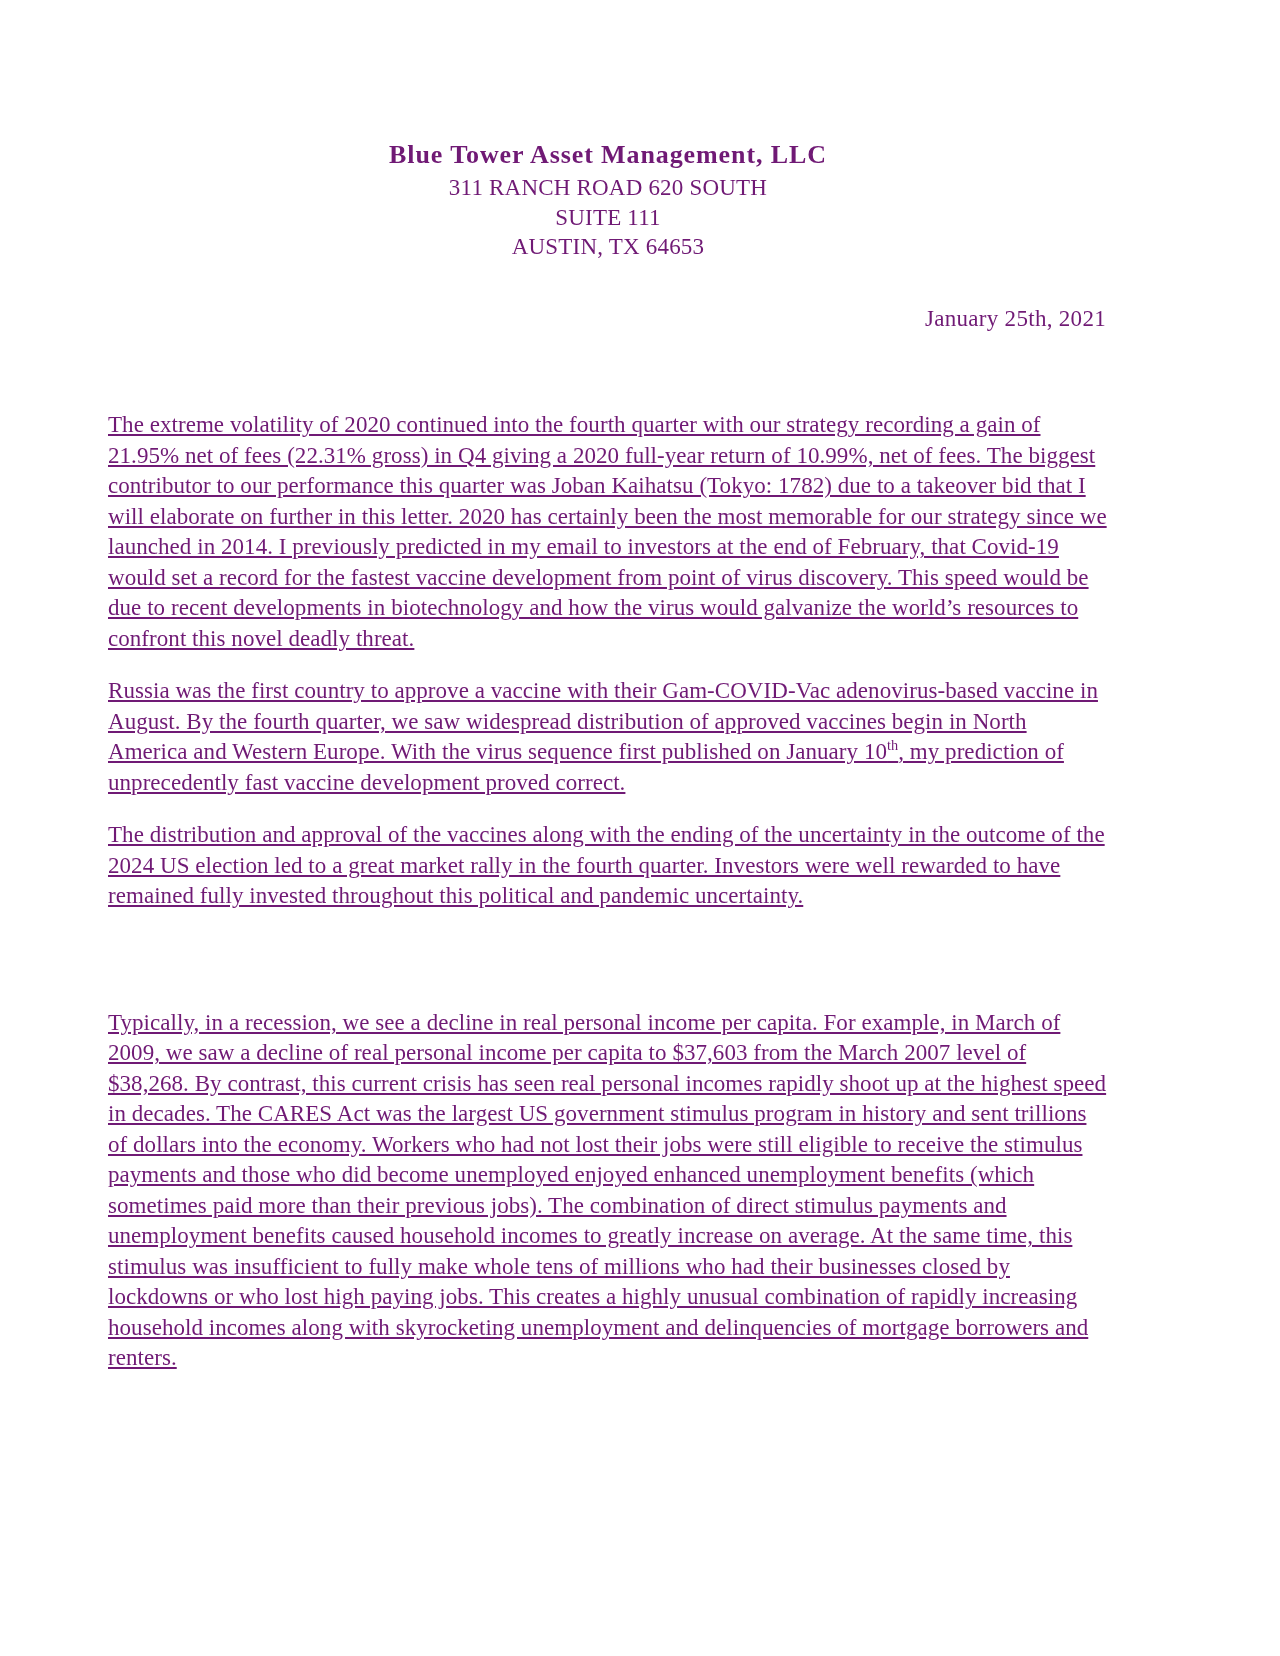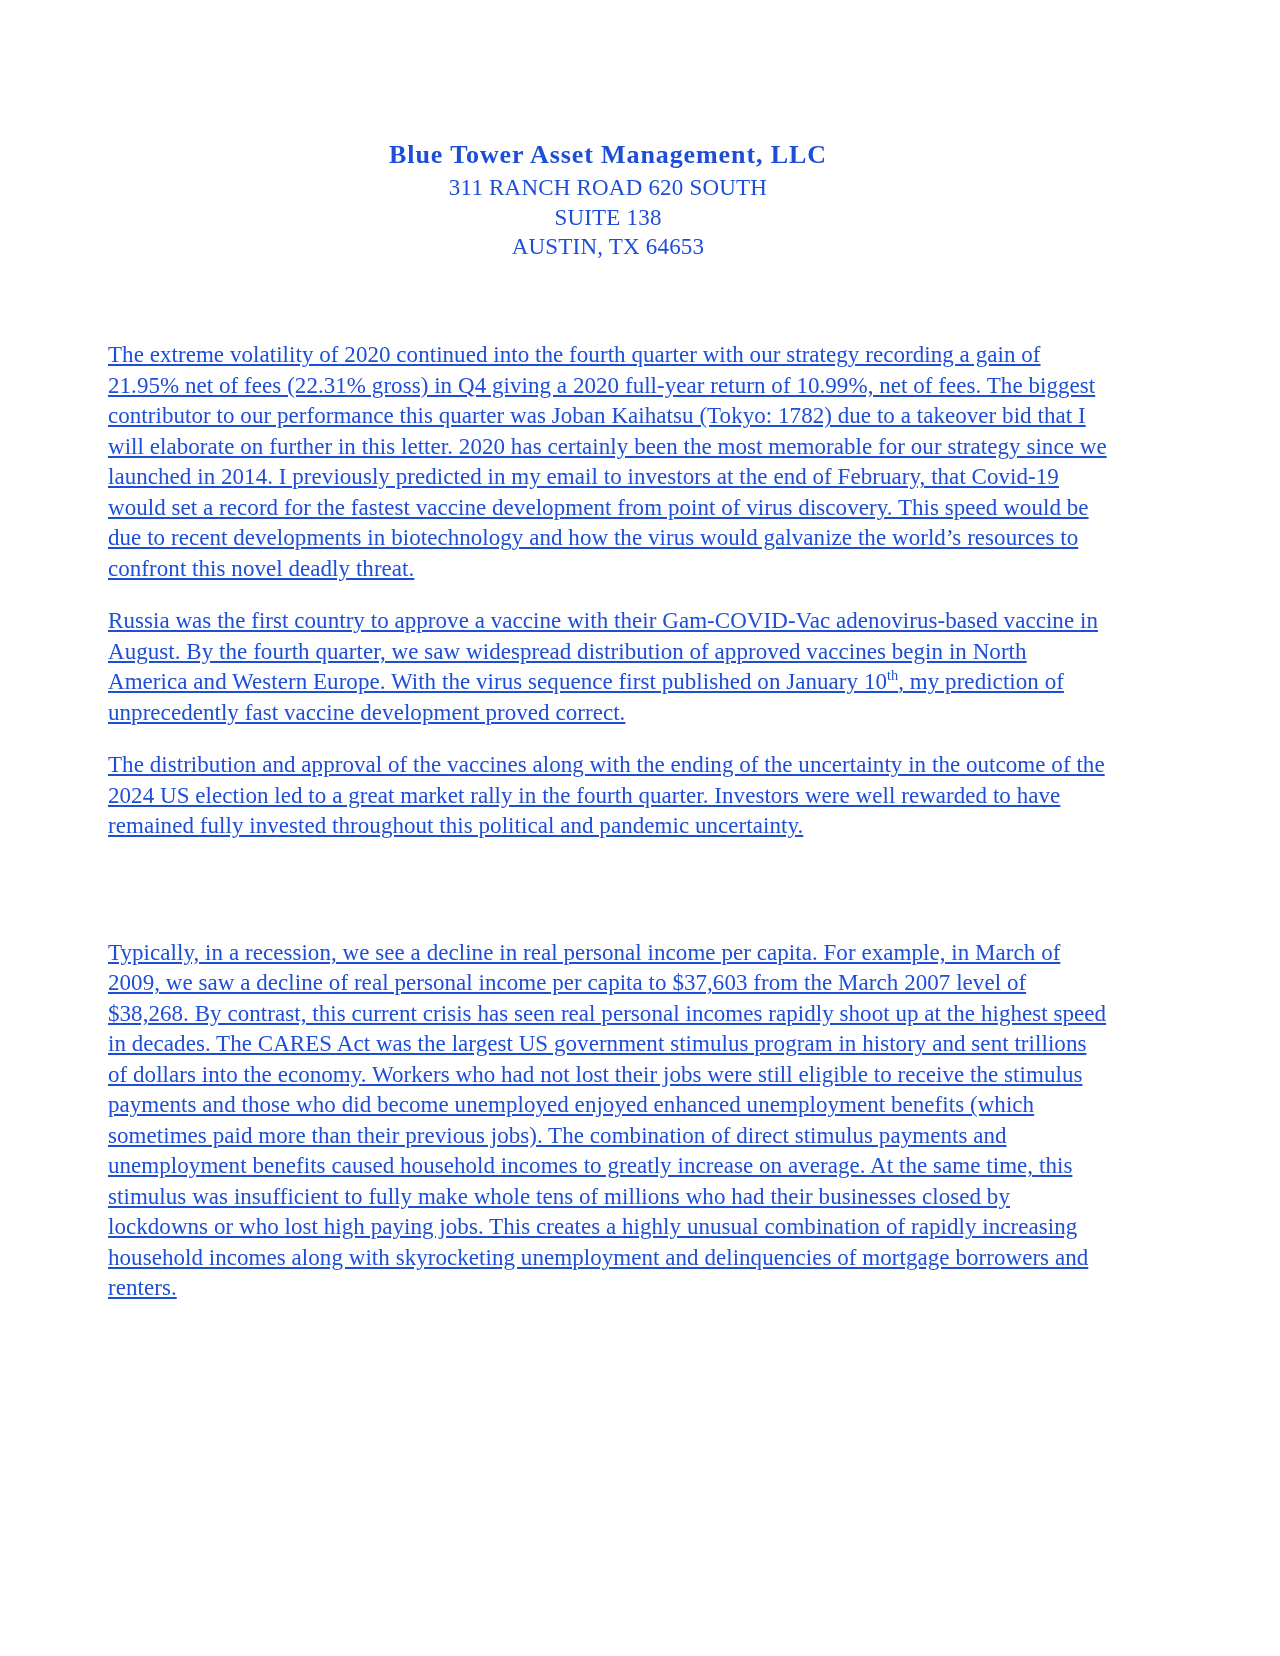--- a/index.html
+++ b/index.html
@@ -8,21 +8,21 @@
     background: #ffffff;
   }
   .page {
     width: 1280px;
     height: 1656px;
     background: #ffffff;
     position: relative;
     box-sizing: border-box;
     padding: 0;
     font-family: "Liberation Serif", "DejaVu Serif", serif;
-    color: #1d4ed8;
+    color: #701a75;
     overflow: hidden;
   }
   .content {
     position: absolute;
     left: 108px;
     top: 0;
     width: 1000px;
   }
 
   
@@ -92,24 +92,25 @@
 </style>
 </head>
 <body>
 
 <div class="page">
   <div class="content">
 
     <div class="letterhead">
       <div class="firm-name">Blue Tower Asset Management, LLC</div>
       <div class="address-line">311 RANCH ROAD 620 SOUTH</div>
-      <div class="address-line">SUITE 138</div>
+      <div class="address-line">SUITE 111</div>
       <div class="address-line">AUSTIN, TX 64653</div>
     </div>
 
+    <div class="date-line">January 25th, 2021</div>
 
     <div class="body-block">
 
       <p class="para">The extreme volatility of 2020 continued into the fourth quarter with our strategy recording a gain of 21.95% net of fees (22.31% gross) in Q4 giving a 2020 full-year return of 10.99%, net of fees.  The biggest contributor to our performance this quarter was Joban Kaihatsu (Tokyo: 1782) due to a takeover bid that I will elaborate on further in this letter. 2020 has certainly been the most memorable for our strategy since we launched in 2014. I previously predicted in my email to investors at the end of February, that Covid-19 would set a record for the fastest vaccine development from point of virus discovery.  This speed would be due to recent developments in biotechnology and how the virus would galvanize the world’s resources to confront this novel deadly threat.</p>
 
       <p class="para"><span>Russia was the first country to approve a vaccine with their Gam-COVID-Vac adenovirus-based vaccine in August. By the fourth quarter, we saw widespread distribution of approved vaccines begin in North America and Western Europe. With the virus sequence first published on January 10</span><sup>th</sup><span>, my prediction of unprecedently fast vaccine development proved correct.</span></p>
 
       <p class="para">The distribution and approval of the vaccines along with the ending of the uncertainty in the outcome of the 2024 US election led to a great market rally in the fourth quarter. Investors were well rewarded to have remained fully invested throughout this political and pandemic uncertainty.</p>
 
     </div>

